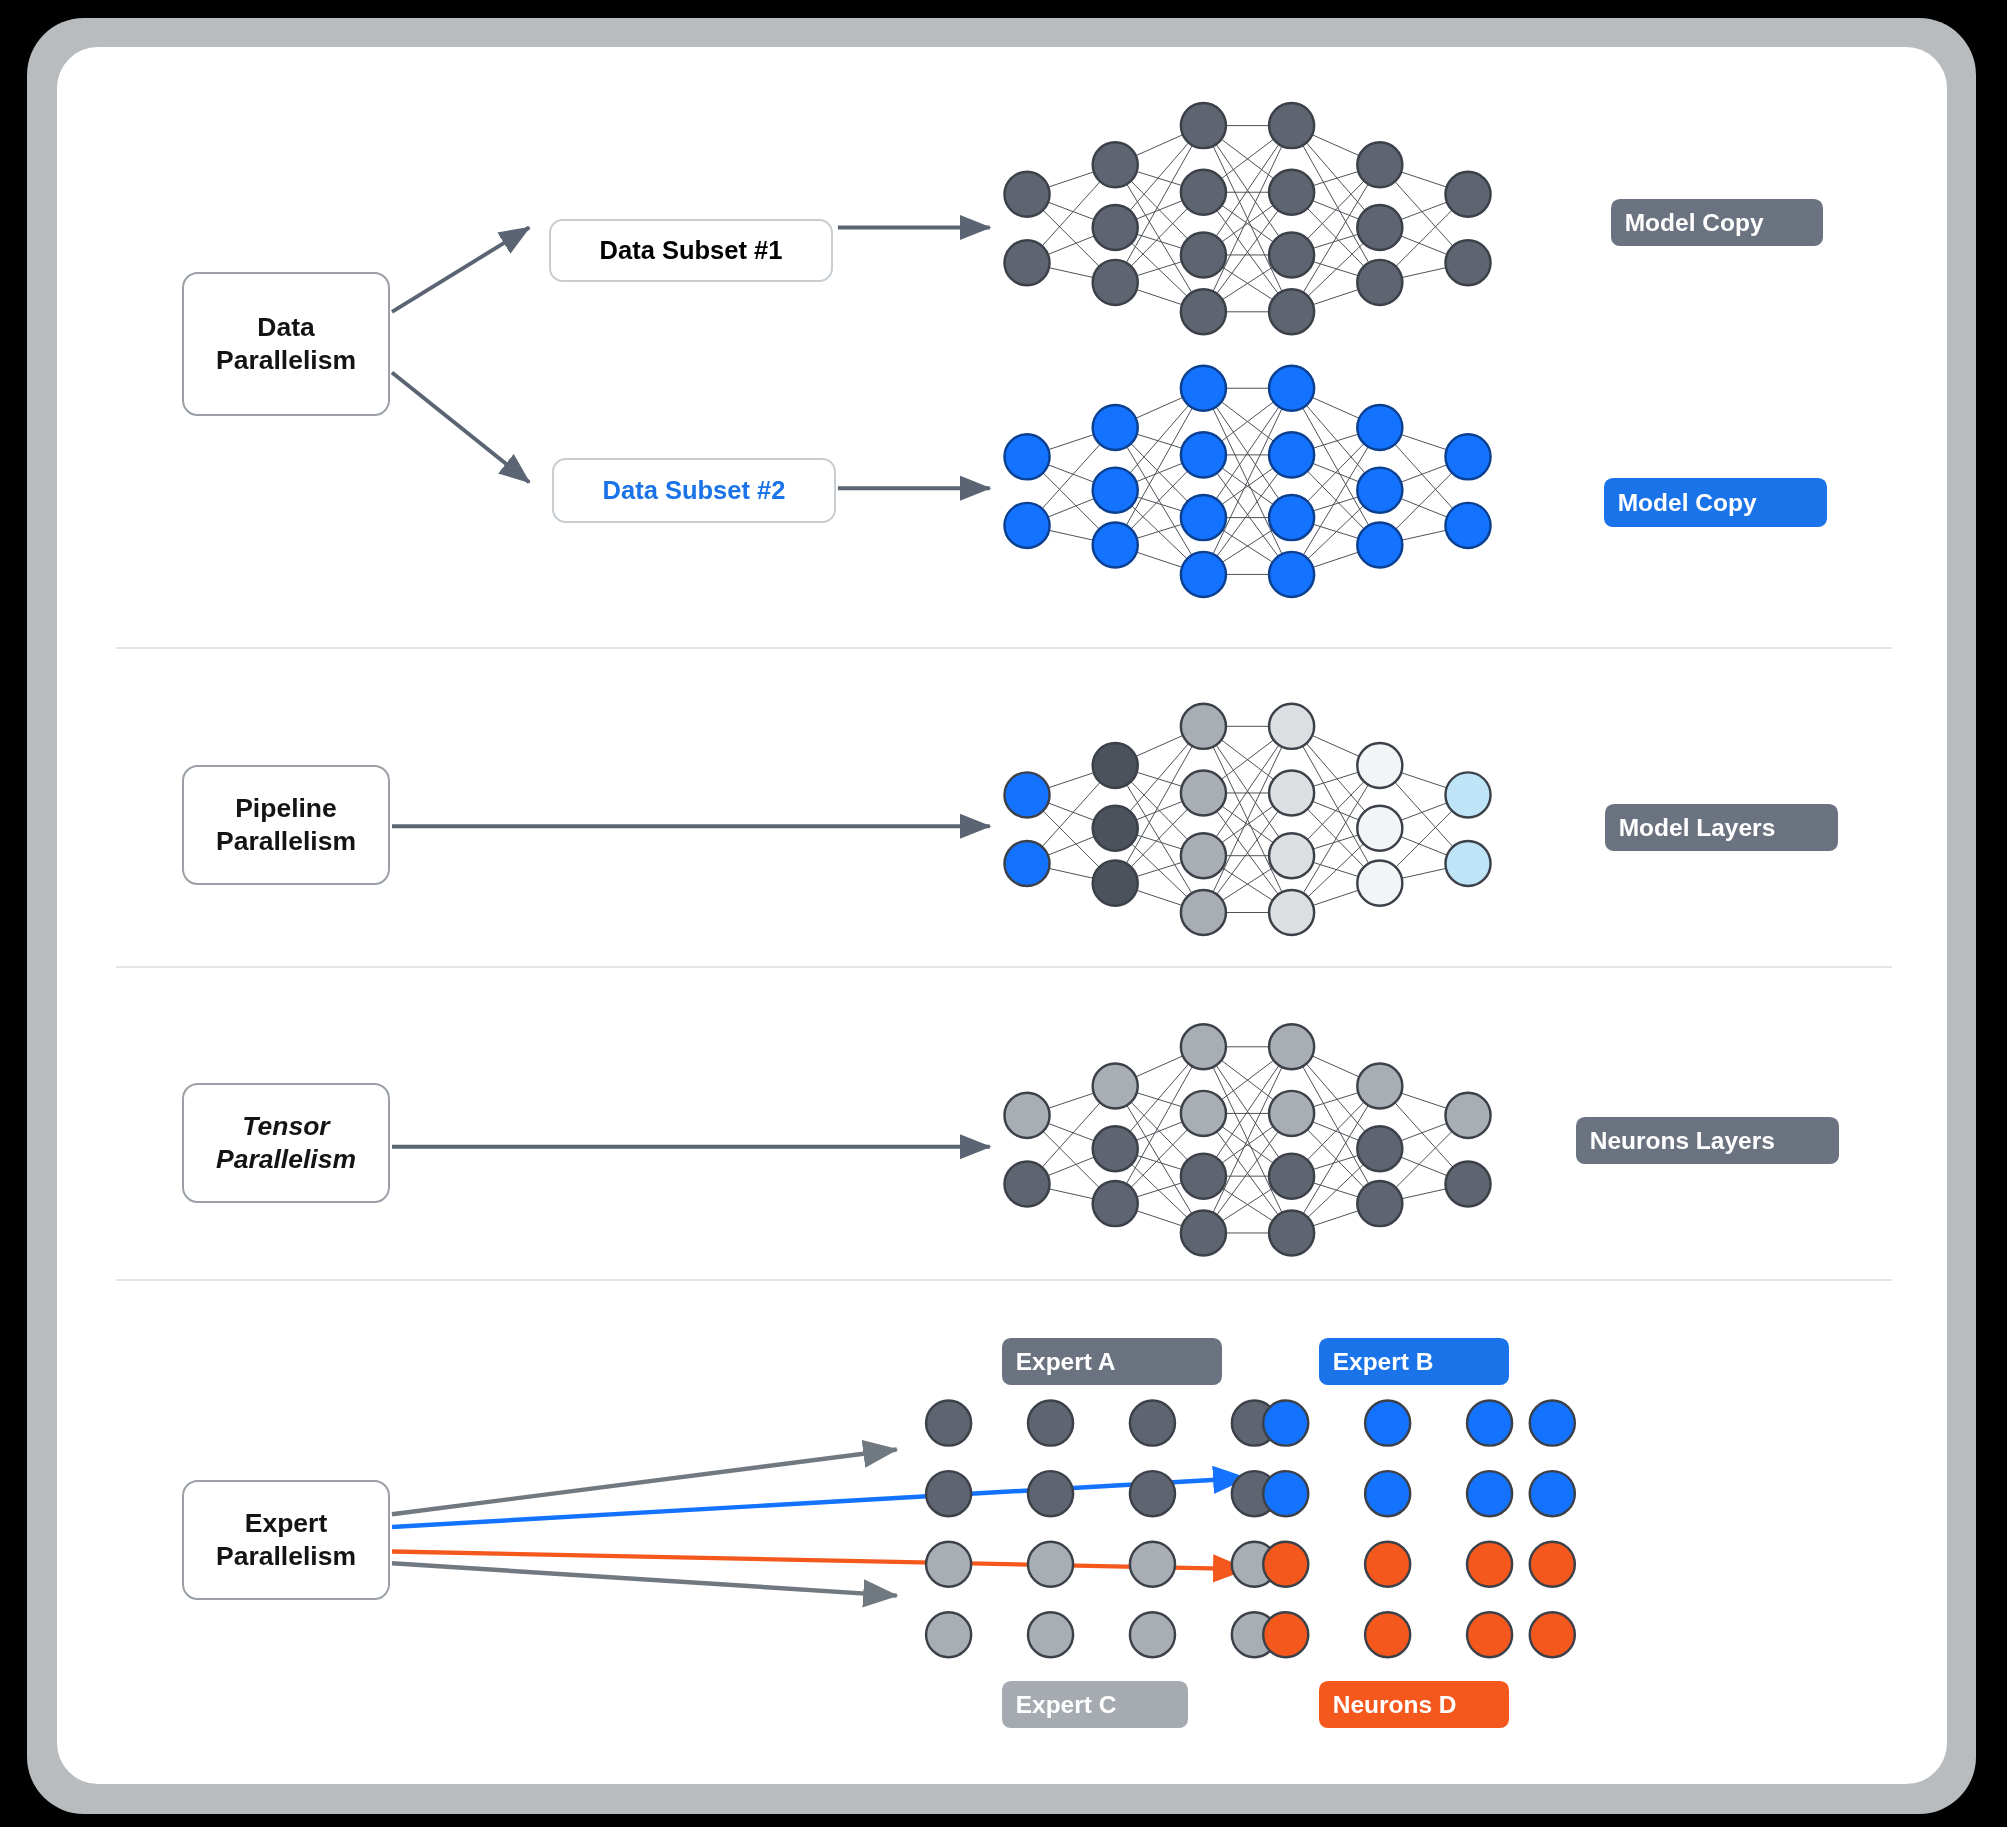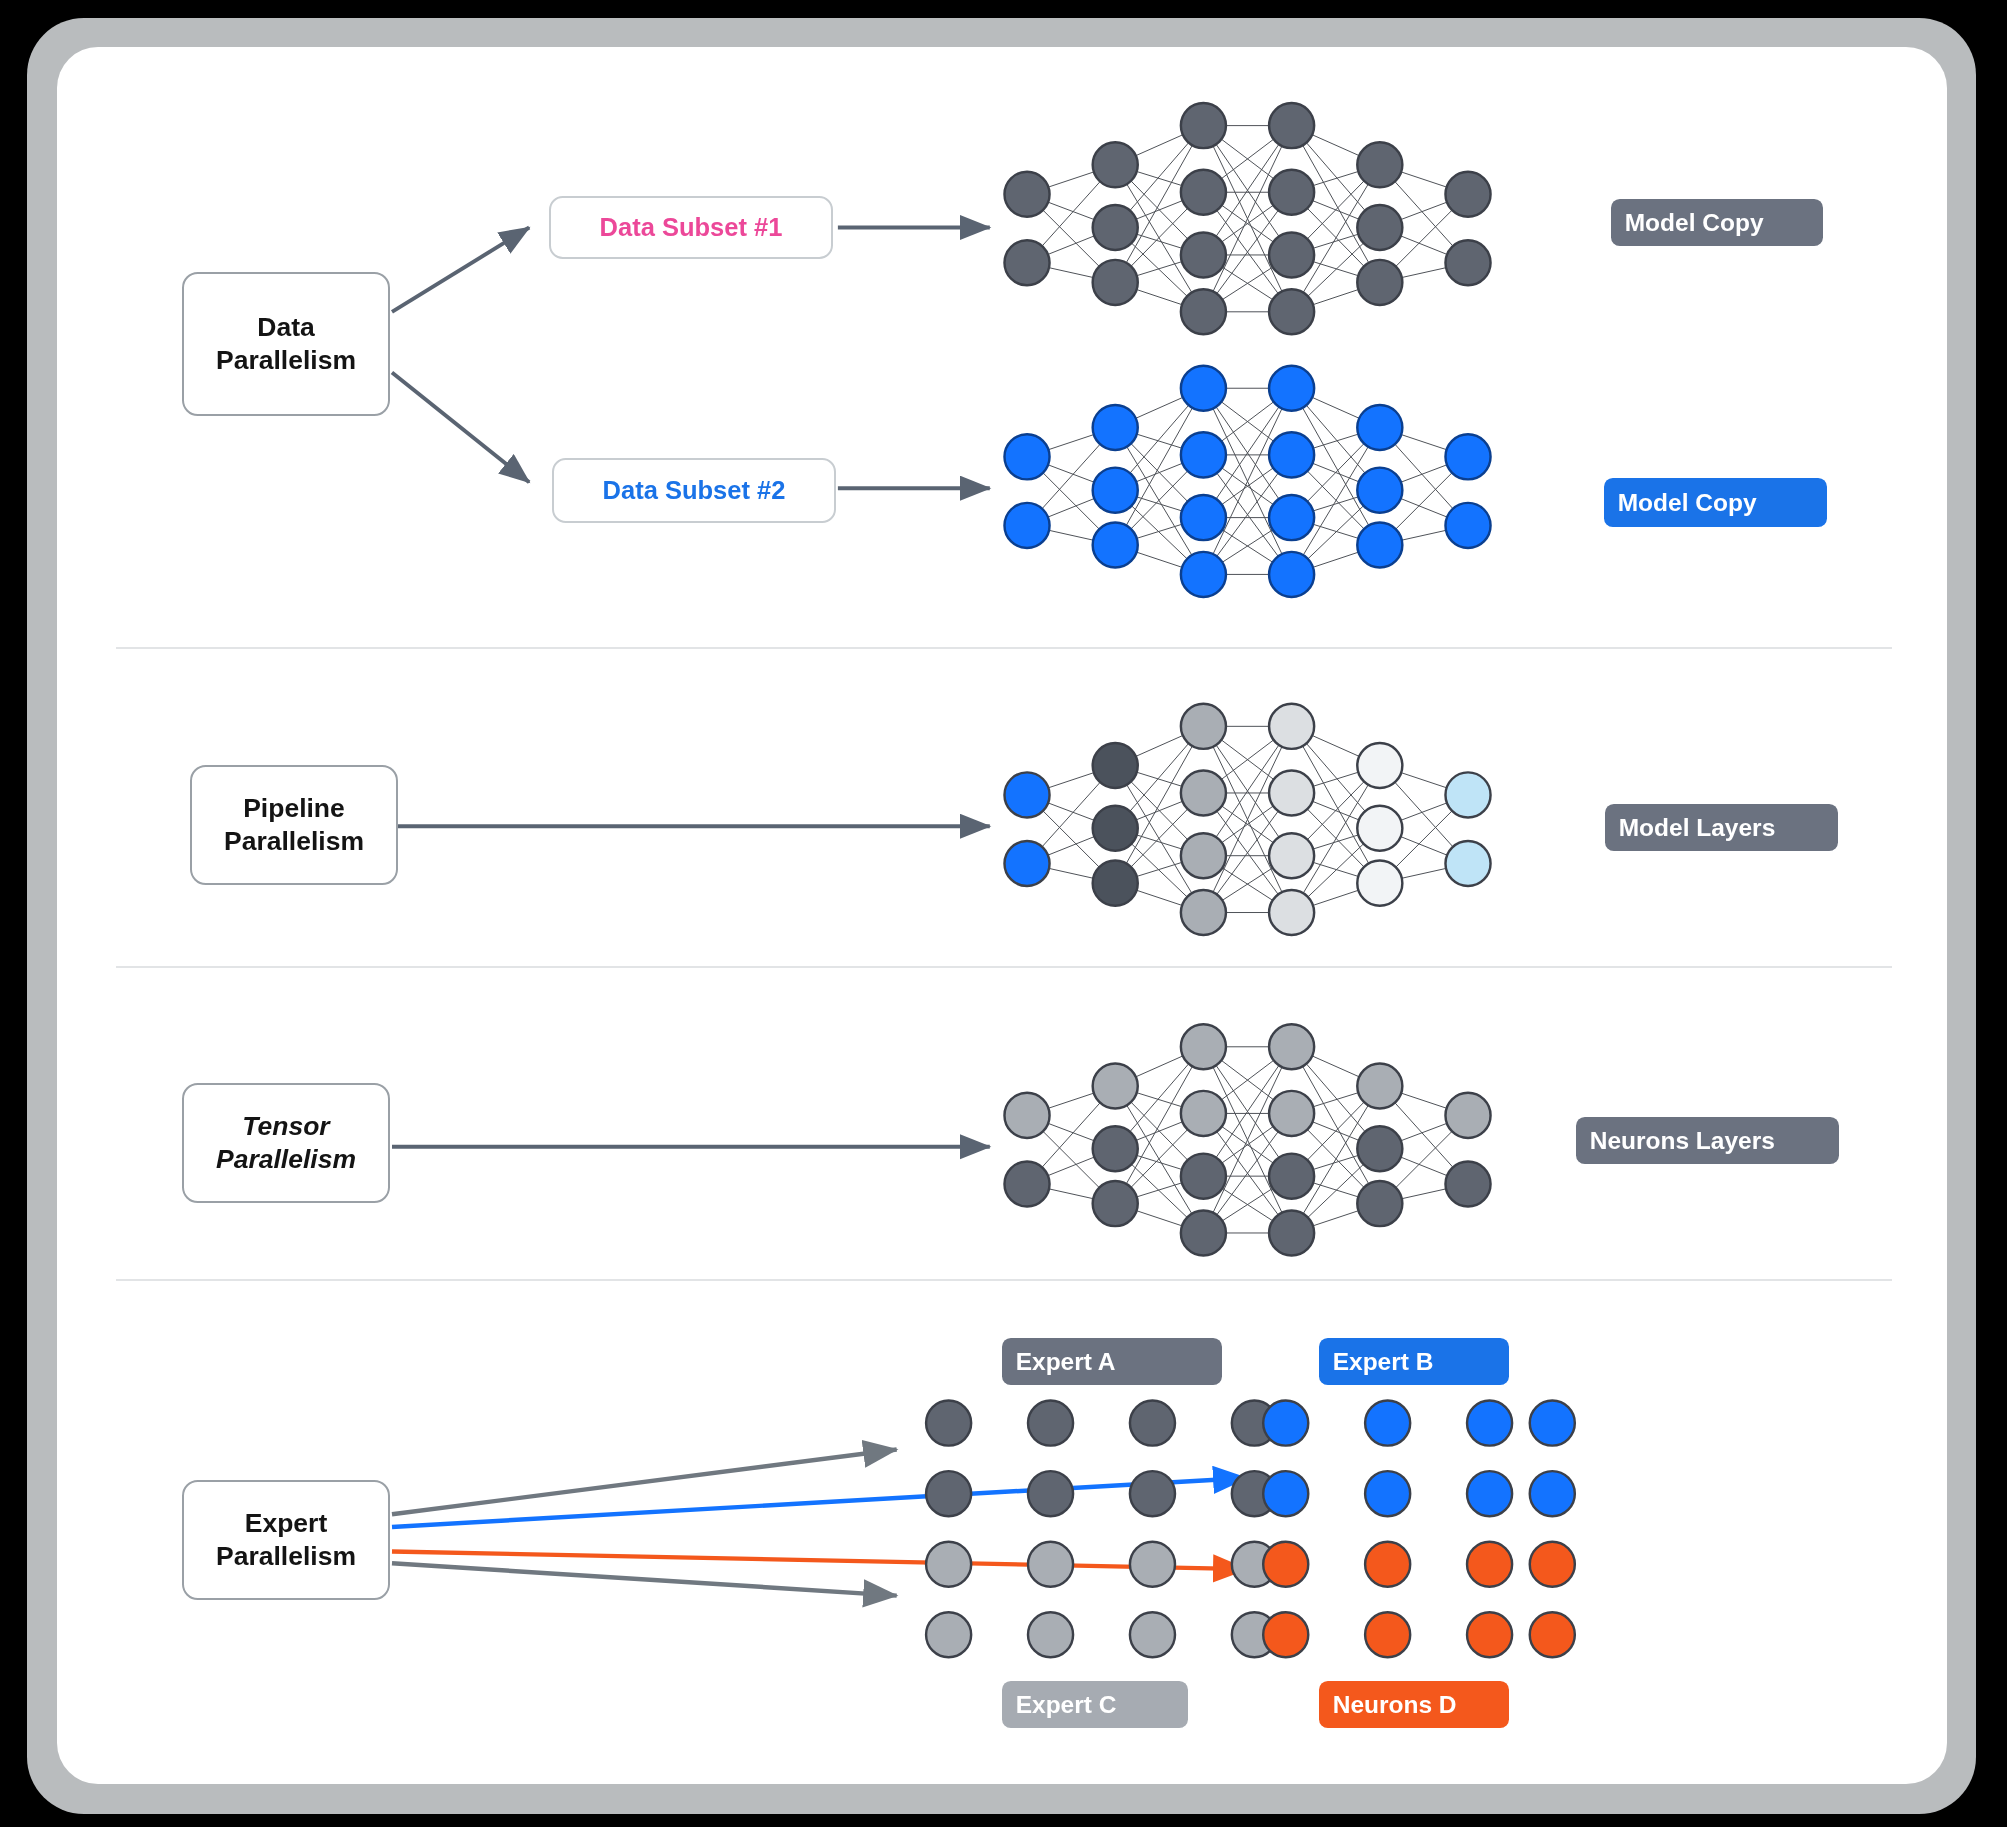--- a/index.html
+++ b/index.html
@@ -67,21 +67,21 @@
     background: #ffffff;
     border: 2px solid #c8cdd1;
     border-radius: 13.7px;
     display: flex;
     align-items: center;
     justify-content: center;
     font-weight: bold;
     font-size: 25.5px;
     box-sizing: border-box;
   }
-  .subset-box.gray { color: #ec4899; }
+  .subset-box.gray { color: #000000; margin-top: 23px; }
   .subset-box.blue { color: #1a73e8; }
 
   .tag {
     position: absolute;
     border-radius: 8.8px;
     display: flex;
     align-items: center;
     justify-content: flex-start;
     font-weight: bold;
     font-size: 24.5px;
@@ -505,21 +505,21 @@
   </div>
 
   <div class="tag gray" style="left:1611px; top:199px; width:212px; height:47px;">
     <span>Model Copy</span>
   </div>
 
   <div class="tag blue" style="left:1604px; top:478px; width:223px; height:49px;">
     <span>Model Copy</span>
   </div>
 
-  <div class="stage-box" style="left:182px; top:765px; width:208px; height:120px;margin-left:8px;">
+  <div class="stage-box" style="left:182px; top:765px; width:208px; height:120px;">
     <span>
       <span>Pipeline</span><br>
       <span>Parallelism</span>
     </span>
   </div>
 
   <div class="tag gray" style="left:1605px; top:804px; width:233px; height:47px;">
     <span>Model Layers</span>
   </div>
 

